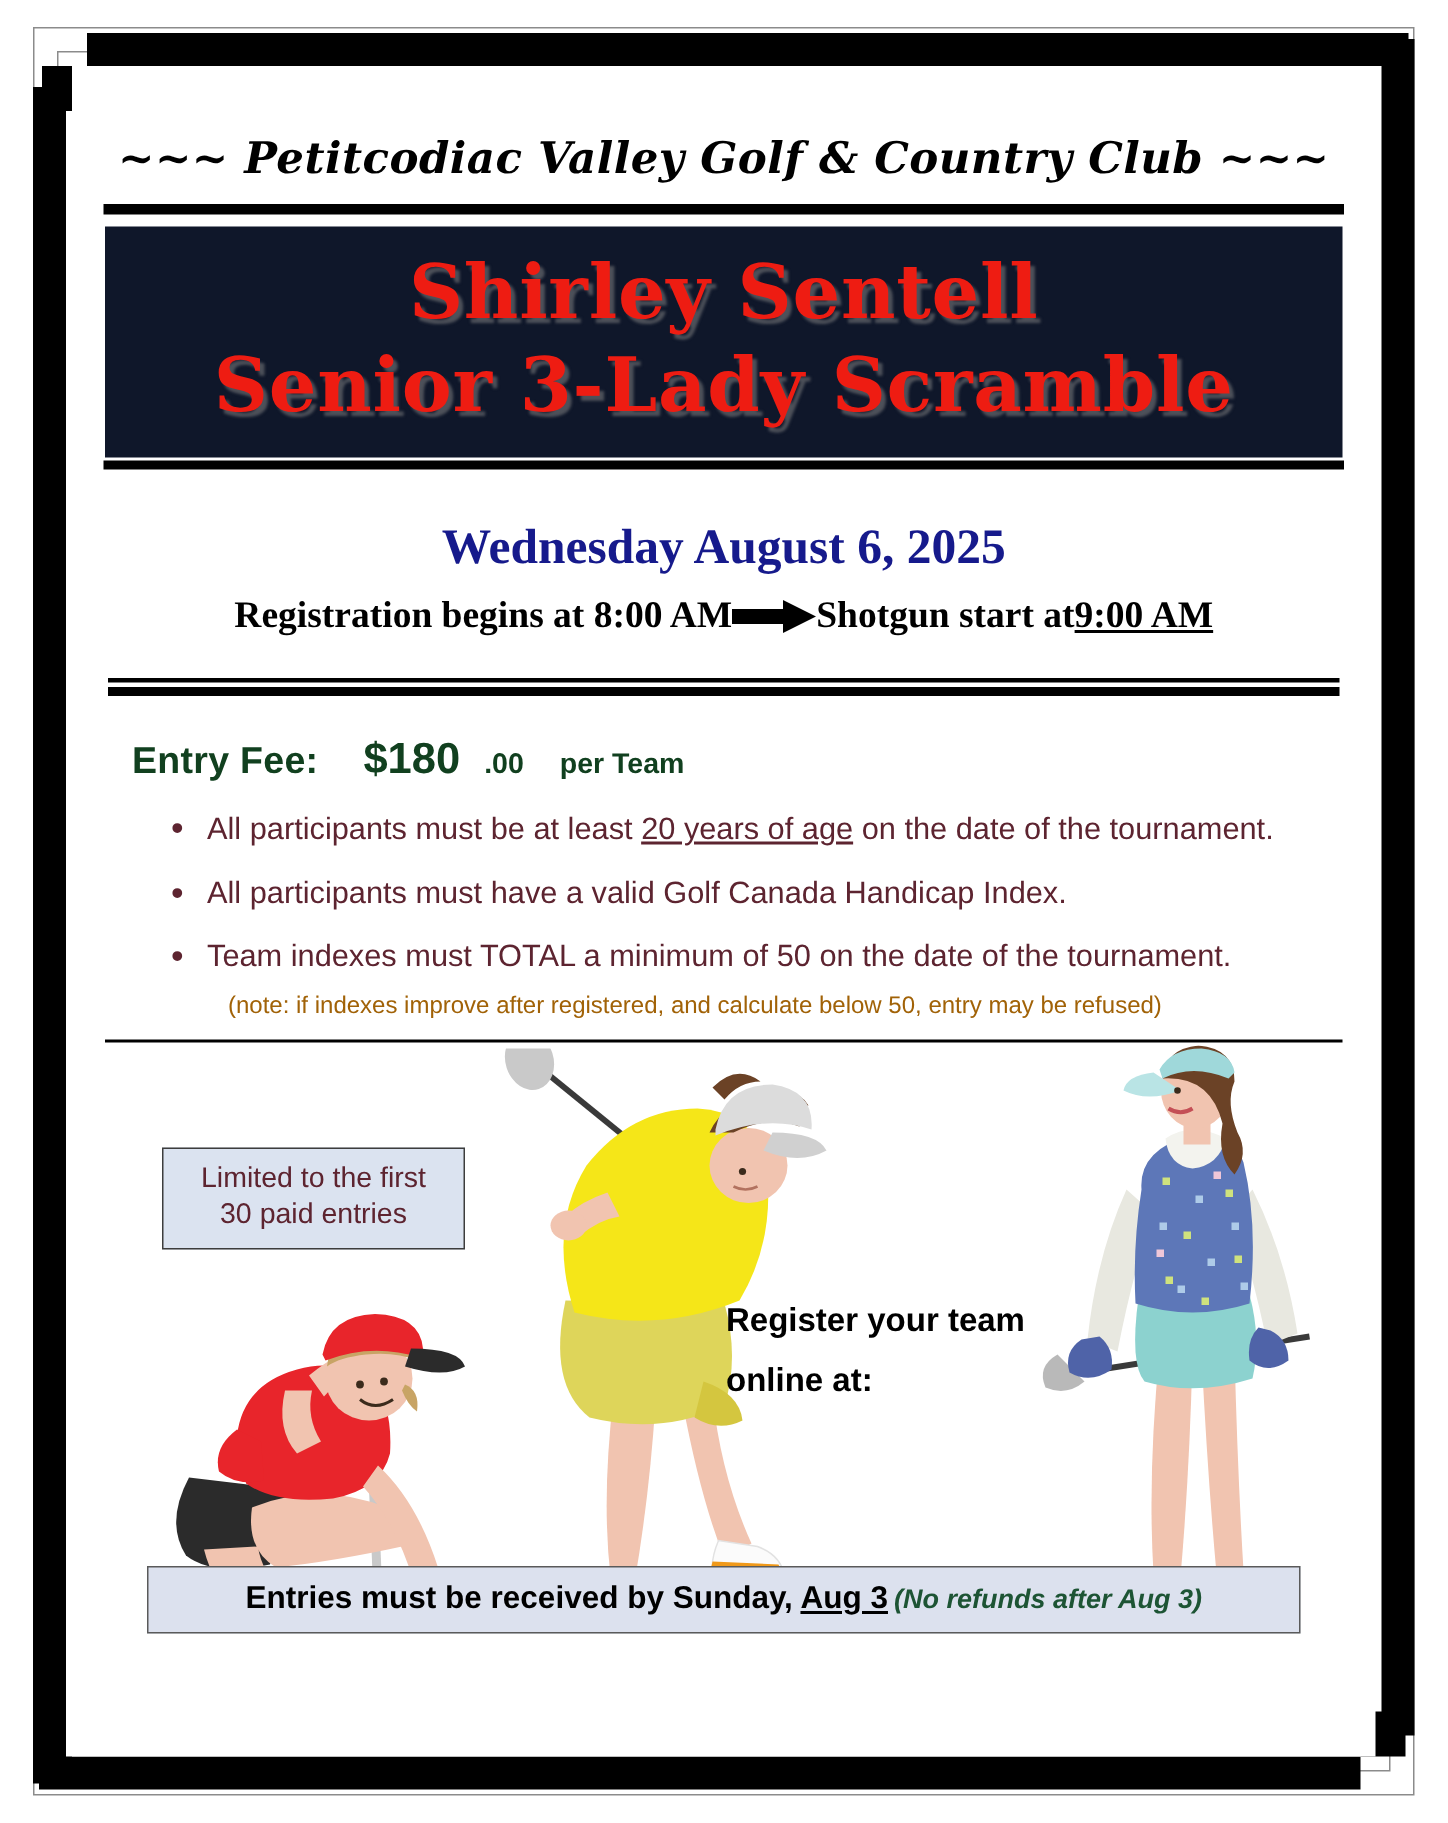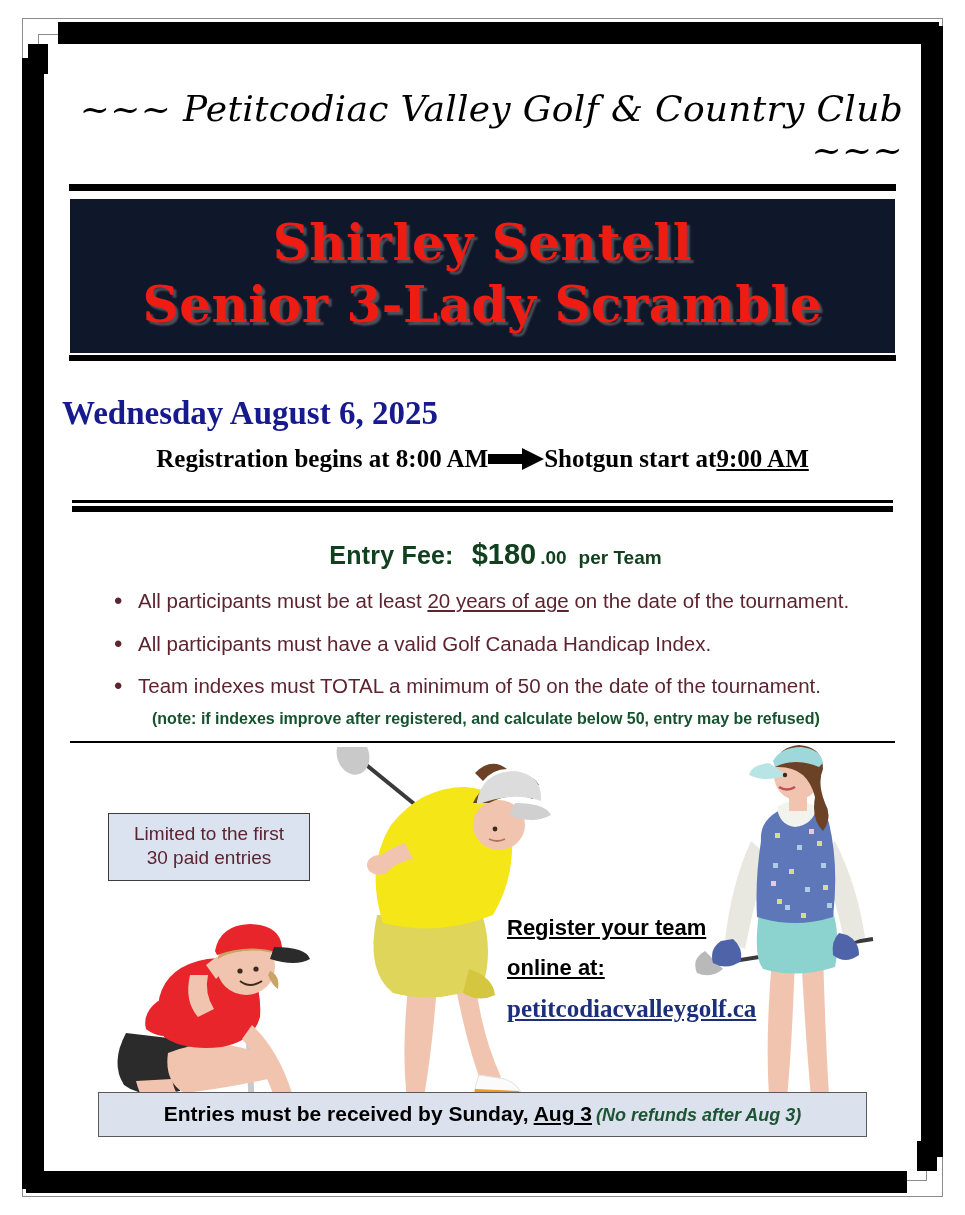--- a/index.html
+++ b/index.html
@@ -47,25 +47,25 @@
   
   #content {
     position: absolute;
     left: 62px; top: 58px;
     width: 841px; height: 1099px;
     z-index: 3;
   }
 
   
   .club-name {
-    text-align: right;
+    text-align: center;
     font-family: "DejaVu Serif", serif;
     font-style: italic;
-    font-weight: normal;
-    font-size: 36px;
+    font-weight: bold;
+    font-size: 29px;
     color: #000000;
     letter-spacing: 0.3px;
     margin-top: 30px;
   }
 
   .rule-heavy {
     height: 7px;
     background: #000000;
     margin: 14px 7px 0 7px;
   }
@@ -89,21 +89,21 @@
   .title-line.l2 { font-size: 50px; margin-top: 6px; }
 
   .rule-band-bottom {
     height: 6px;
     background: #000000;
     margin: 2px 7px 0 7px;
   }
 
   
   .date-main {
-    text-align: left;
+    text-align: center;
     font-family: "Liberation Serif", serif;
     font-weight: bold;
     font-size: 33px;
     color: #161a8c;
     margin-top: 34px;
   }
   .date-sub {
     text-align: center;
     font-family: "Liberation Serif", serif;
     font-weight: bold;
@@ -125,22 +125,21 @@
   .rule-double .thick{ height: 6px; background: #000; }
 
   
   .entry-fee {
     margin: 26px 0 0 26px;
     color: #11401f;
     font-weight: bold;
     font-family: "Liberation Sans", sans-serif;
     display: flex;
     align-items: baseline;
-    gap: 4px;
-    justify-content: center;
+    gap: 16px;
   }
   .ef-label { font-size: 25px; letter-spacing: 0.2px; padding-right: 14px; }
   .ef-amount { font-size: 29px; }
   .ef-cents { font-size: 19px; }
   .ef-per { font-size: 19px; padding-left: 8px; }
 
   
   ul.rules {
     margin: 17px 0 0 48px;
     list-style: none;
@@ -159,23 +158,22 @@
     position: absolute;
     left: 4px; top: -2px;
     font-size: 24px;
     color: #5d2430;
   }
   ul.rules li .u { text-decoration: underline; }
 
   .rules-note {
     margin: -6px 0 0 90px;
     font-size: 16px;
-    color: #14532d;
+    color: #a16207;
     font-family: "Liberation Sans", sans-serif;
-    font-weight: bold;
   }
 
   .rule-thin-full {
     height: 2px;
     background: #000000;
     margin: 13px 8px 0 8px;
   }
 
   
   .art-area {
@@ -192,23 +190,22 @@
     border: 1.5px solid #3d3d3d;
     text-align: center;
     padding: 8px 4px 9px 4px;
     font-size: 19px;
     color: #5d2430;
     line-height: 1.28;
   }
 
   .register-block {
     position: absolute;
-    left: 445px; top: 170px;
+    left: 422px; top: 170px;
     font-family: "Liberation Sans", sans-serif;
-    text-decoration: underline;
   }
   .register-block .rl {
     font-size: 22px;
     font-weight: bold;
     color: #000000;
     margin-bottom: 14px;
   }
   .register-block .url {
     font-family: "Liberation Serif", serif;
     font-size: 25px;
@@ -444,21 +441,20 @@
     </svg>
 
     <div class="limited-box">
       <div>Limited to the first</div>
       <div>30 paid entries</div>
     </div>
 
     <div class="register-block">
       <div class="rl">Register your team</div>
       <div class="rl">online at:</div>
-      <a href="#" class="url">petitcodiacvalleygolf.ca</a>
     </div>
 
     <div class="bottom-banner">
       <span>Entries must be received by Sunday, </span><span class="u">Aug 3</span><span class="refund">(No refunds after Aug 3)</span>
     </div>
 
   </div>
 </div>
 
 </body></html>

